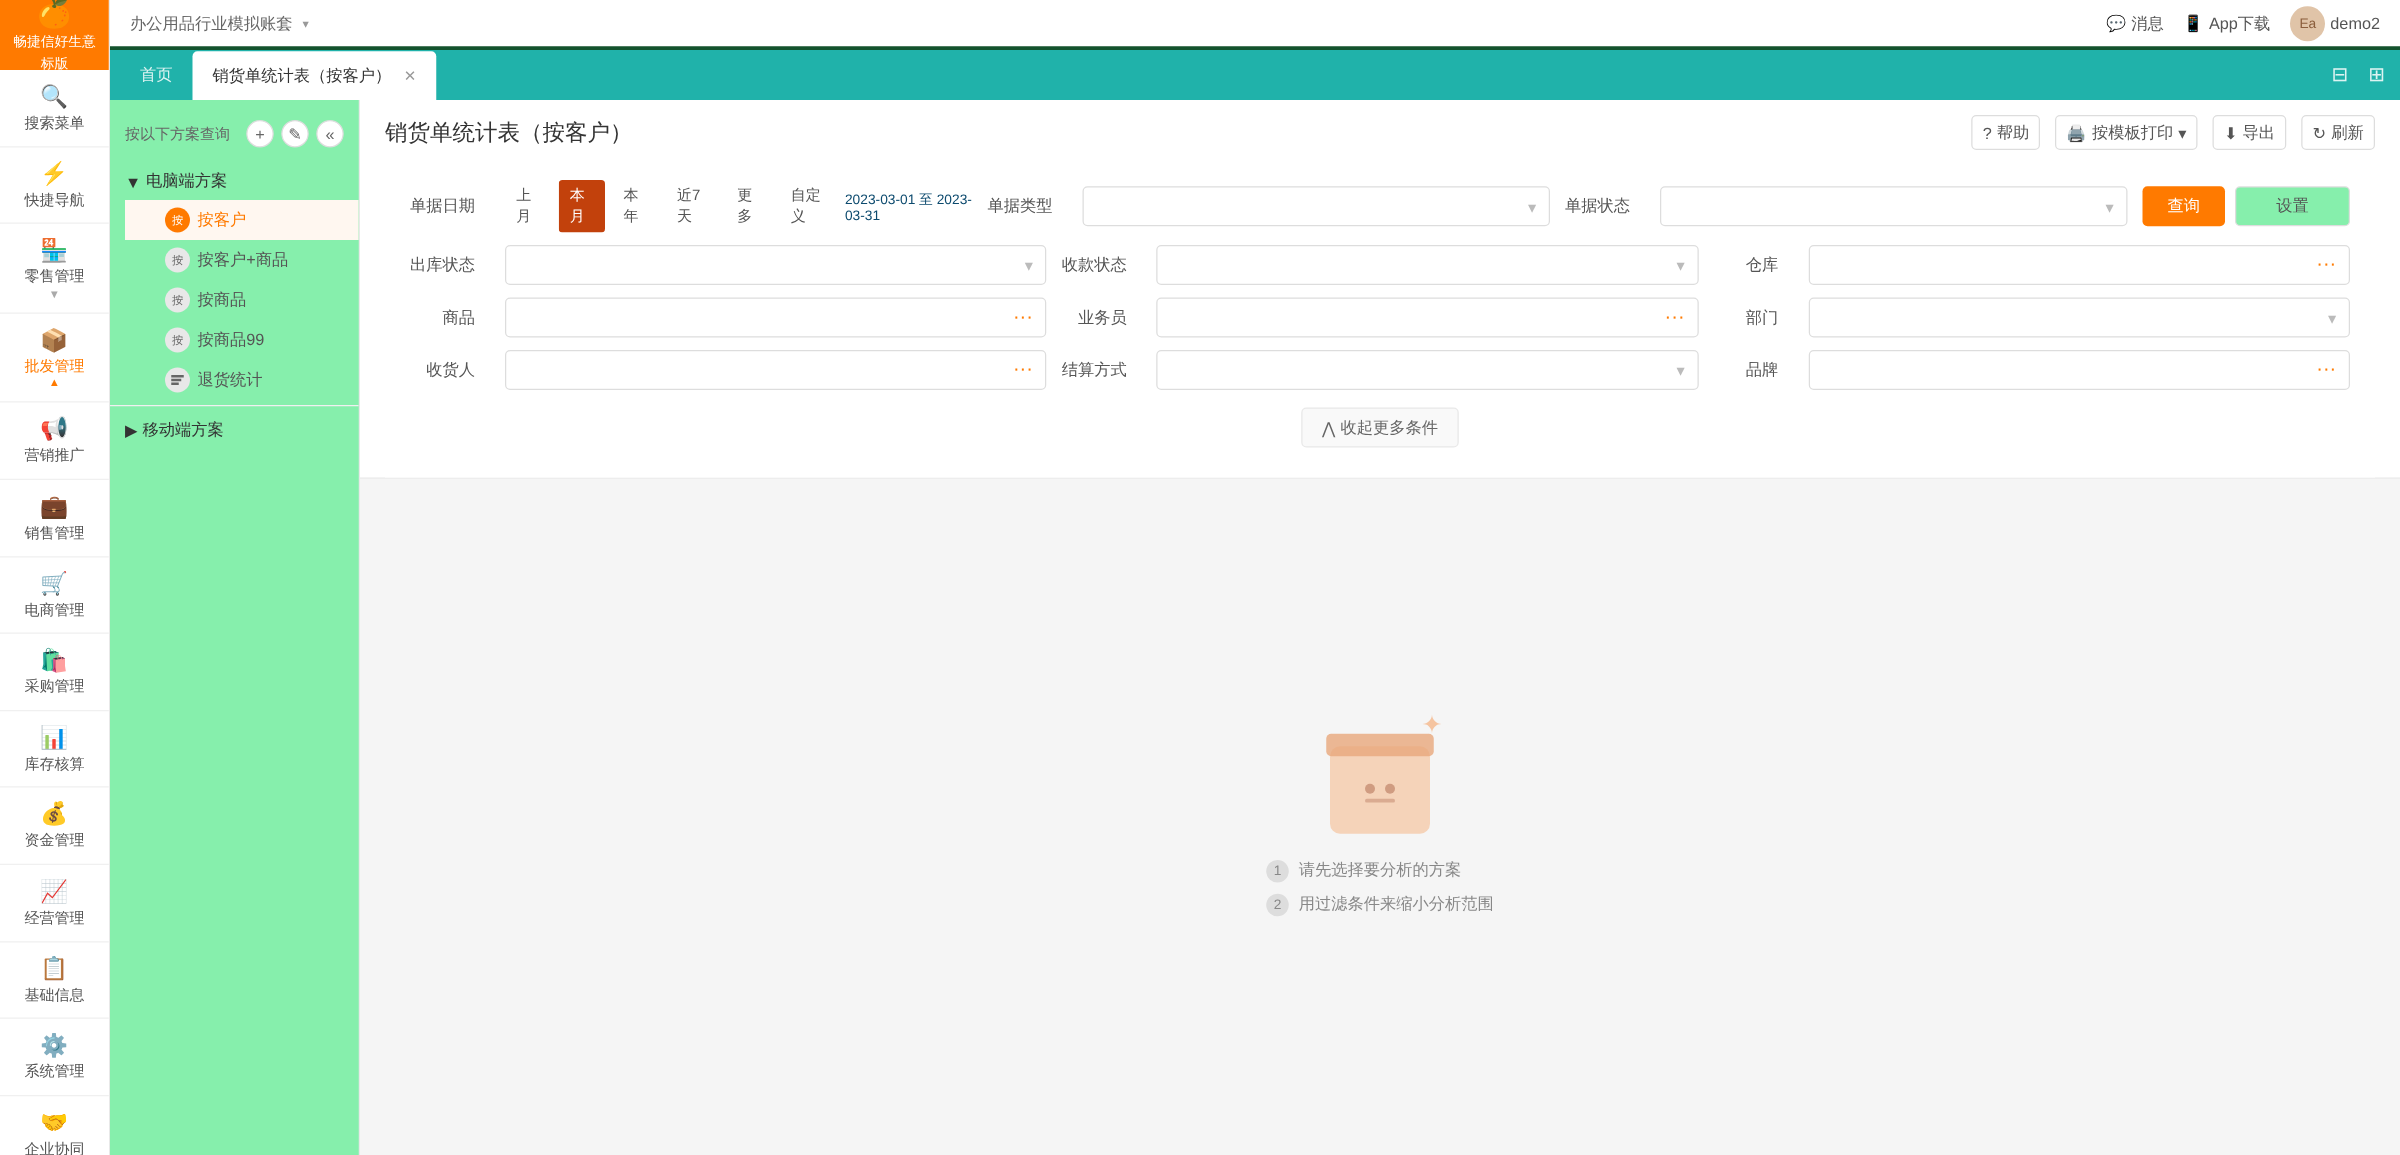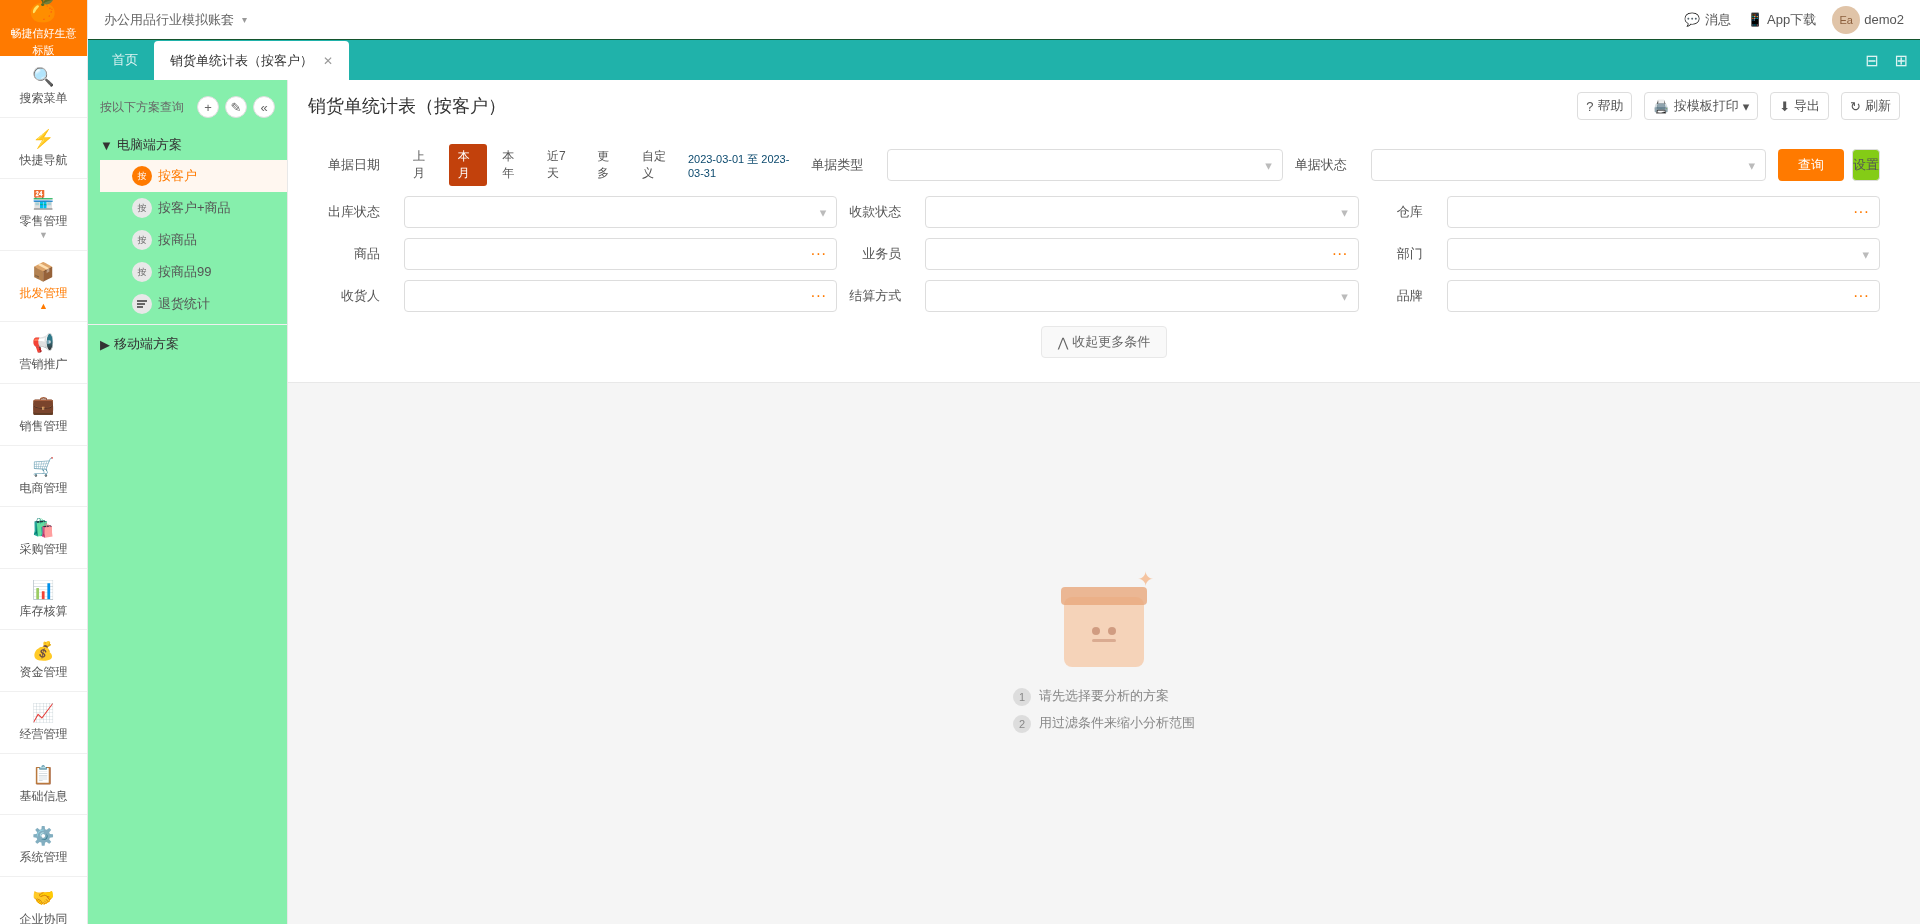--- a/index.html
+++ b/index.html
@@ -47,21 +47,21 @@
       flex: 1;
       display: flex;
       flex-direction: column;
       overflow: hidden;
     }
 
     
     .topbar {
       height: 40px;
       background: #fff;
-      border-bottom: 1px solid #14532d;
+      border-bottom: 3px solid #14532d;
       display: flex;
       align-items: center;
       justify-content: space-between;
       padding: 0 16px;
       flex-shrink: 0;
     }
     .topbar-left { display: flex; align-items: center; gap: 8px; color: #666; font-size: 13px; }
     .topbar-right { display: flex; align-items: center; gap: 16px; font-size: 13px; color: #555; }
     .topbar-right-item { display: flex; align-items: center; gap: 4px; cursor: pointer; }
     .dropdown-arrow { font-size: 10px; color: #999; }
@@ -172,22 +172,22 @@
       display: flex; align-items: center; gap: 4px;
       cursor: pointer; padding: 4px 8px;
       border: 1px solid #ddd; border-radius: 4px; background: #fff;
       font-size: 13px; color: #555;
     }
     .btn-primary {
       background: #ff7a00; color: #fff; border: none;
       padding: 6px 20px; border-radius: 4px; cursor: pointer; font-size: 13px;
     }
     .btn-secondary {
-      background: #84cc16; color: #555; border: 1px solid #ddd;
-      padding: 6px 0; border-radius: 4px; cursor: pointer; font-size: 13px;
+      background: #86efac; color: #555; border: 1px solid #ddd;
+      padding: 6px 32px; border-radius: 4px; cursor: pointer; font-size: 13px;
     }
 
     
     .filter-area {
       background: #fff;
       padding: 12px 20px;
     }
     .filter-row {
       display: flex;
       align-items: center;

